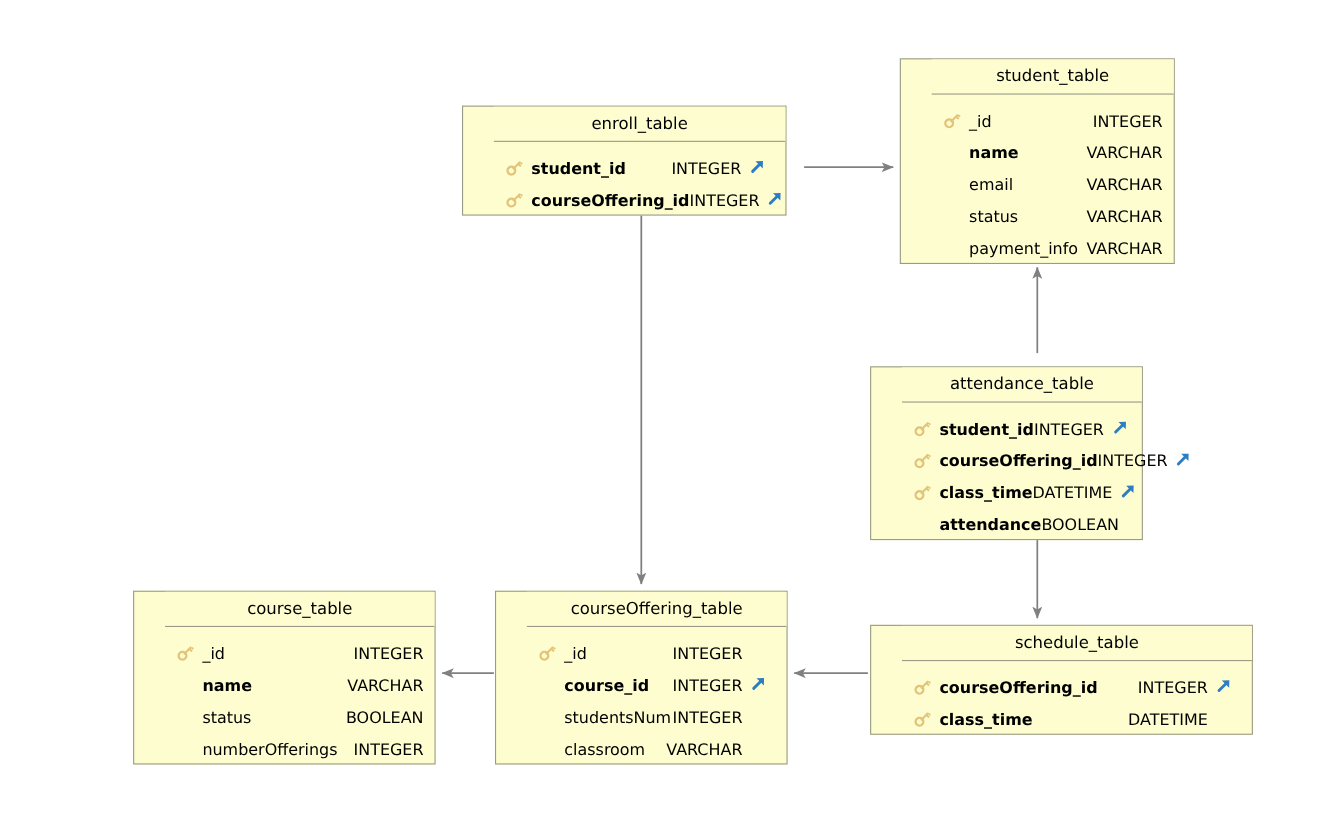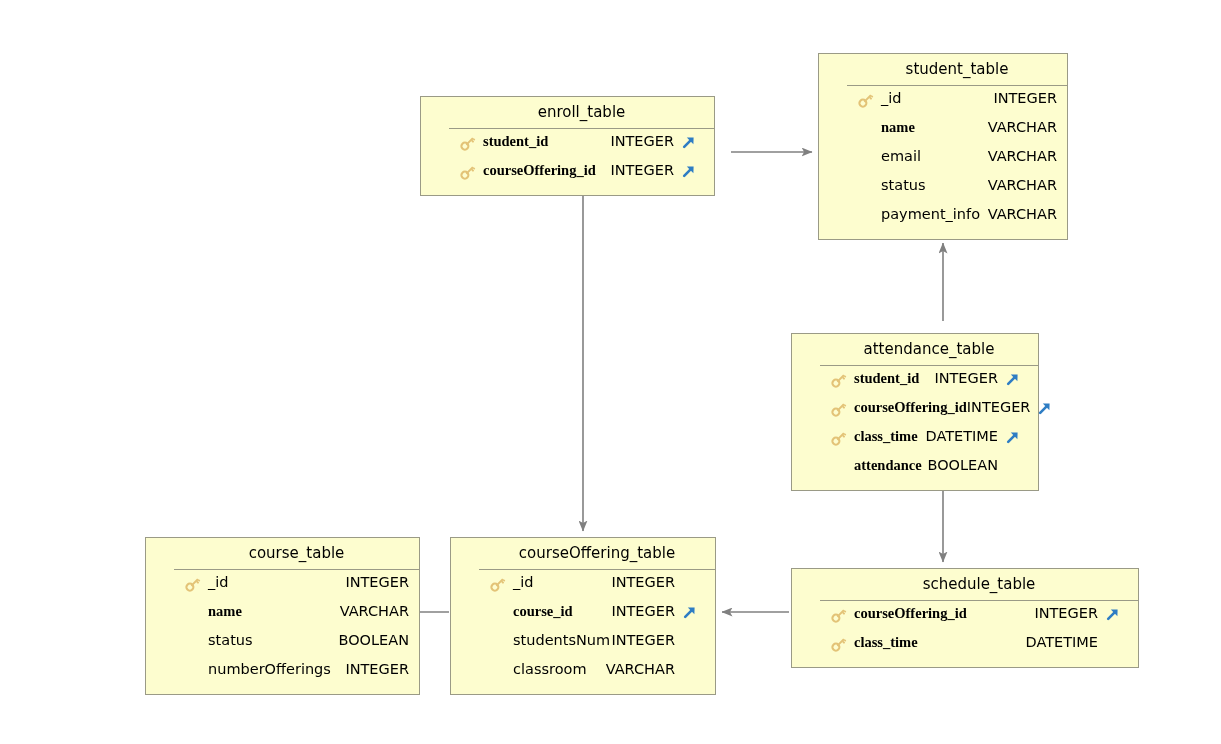--- a/index.html
+++ b/index.html
@@ -53,37 +53,37 @@
   }
   .entity-body {
     box-sizing: border-box;
     padding: 4px 0 4px 0;
   }
   .attr-row {
     position: relative;
     box-sizing: border-box;
     height: 29px;
     display: flex;
-    align-items: flex-start;
+    align-items: flex-end;
     padding-left: 10px;
     padding-right: 8px;
     white-space: nowrap;
   }
   .pk-slot {
     width: 24px;
     min-width: 24px;
     height: 20px;
     position: relative;
     display: inline-block;
   }
   .attr-name {
     font-size: 14.5px;
     color: #000;
   }
-  .attr-name.bold { font-weight: bold; font-family: Liberation Serif, serif; }
+  .attr-name.bold { font-weight: bold; }
   .attr-type {
     font-size: 14.5px;
     color: #000;
     margin-left: auto;
     padding-right: 2px;
   }
   .fk-slot {
     width: 26px;
     min-width: 26px;
     height: 20px;
@@ -95,21 +95,21 @@
 
   
   .key-icon { display:block; width:18px; height:18px; margin-top:1px; }
   
   .fk-icon { display:block; width:17px; height:17px; margin-top:1px; }
 
   
   #student_table      { left: 818px;  top: 53px;  width: 250px; }
   #enroll_table       { left: 420px;  top: 96px;  width: 295px; }
   #attendance_table   { left: 791px;  top: 333px; width: 248px; }
-  #course_table       { left: 121px;  top: 537px; width: 275px; margin-left: 24px; }
+  #course_table       { left: 121px;  top: 537px; width: 275px; }
   #courseOffering_table { left: 450px; top: 537px; width: 266px; }
   #schedule_table     { left: 791px;  top: 568px; width: 348px; }
 </style>
 </head>
 <body>
 
 <div id="canvas">
 
   <svg id="edges" viewBox="0 0 1221 744" xmlns="http://www.w3.org/2000/svg">
     <defs>

